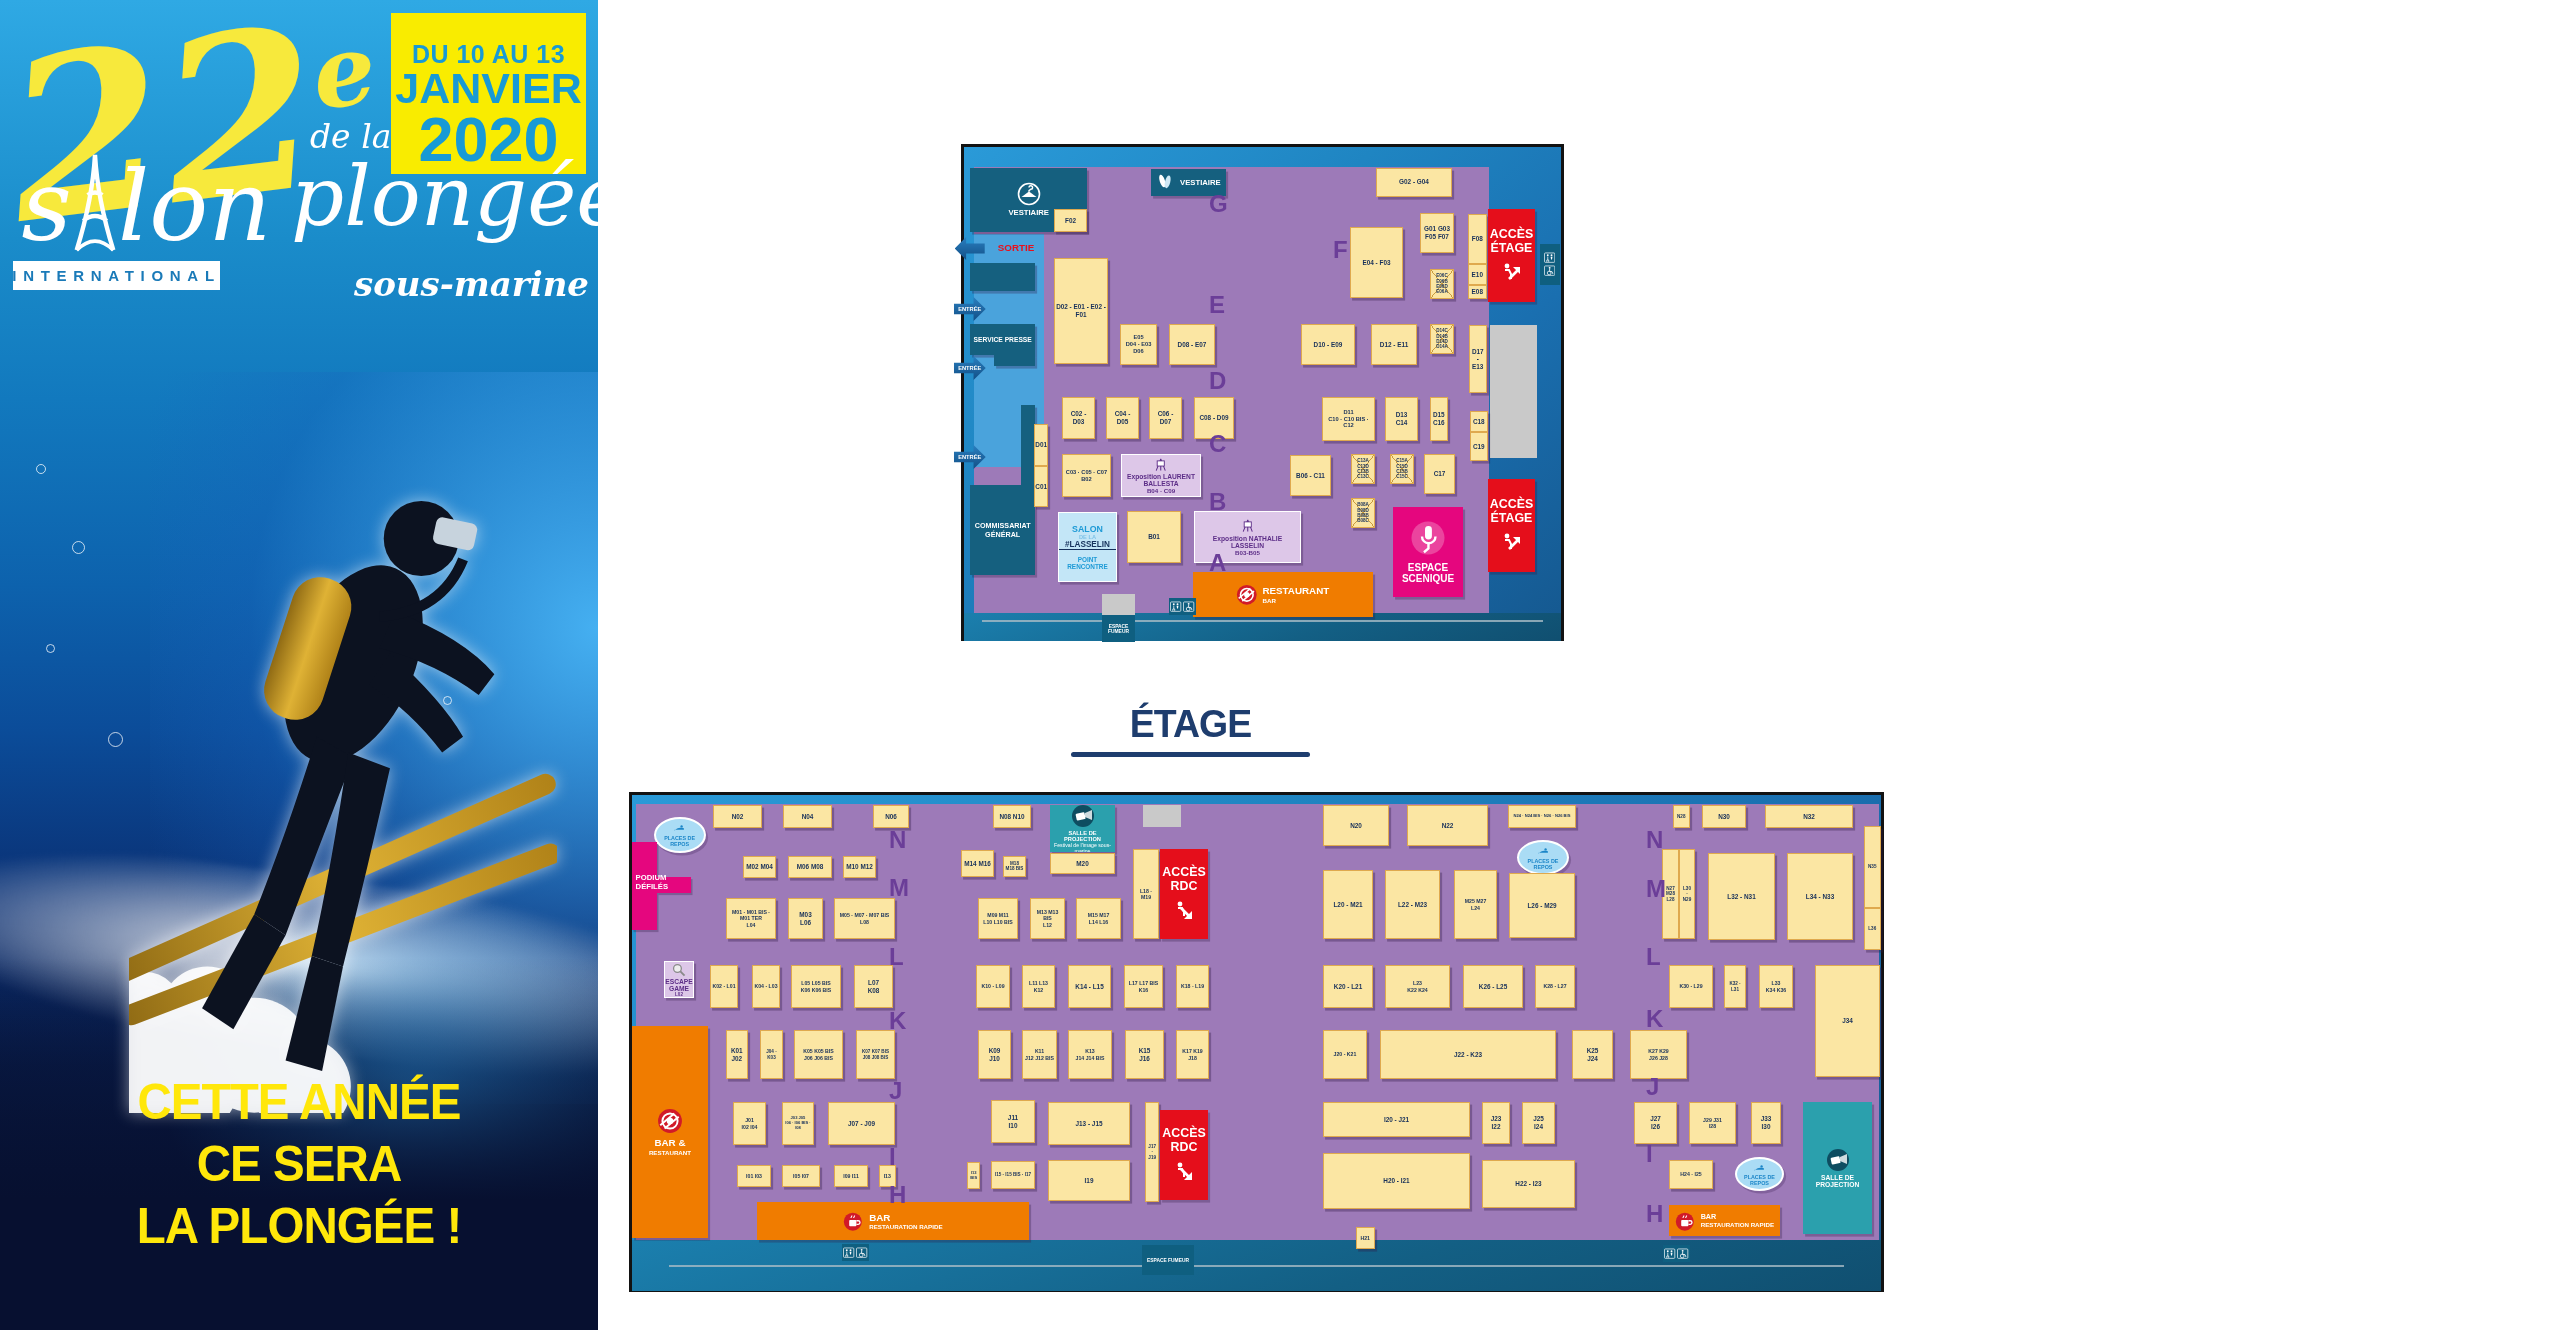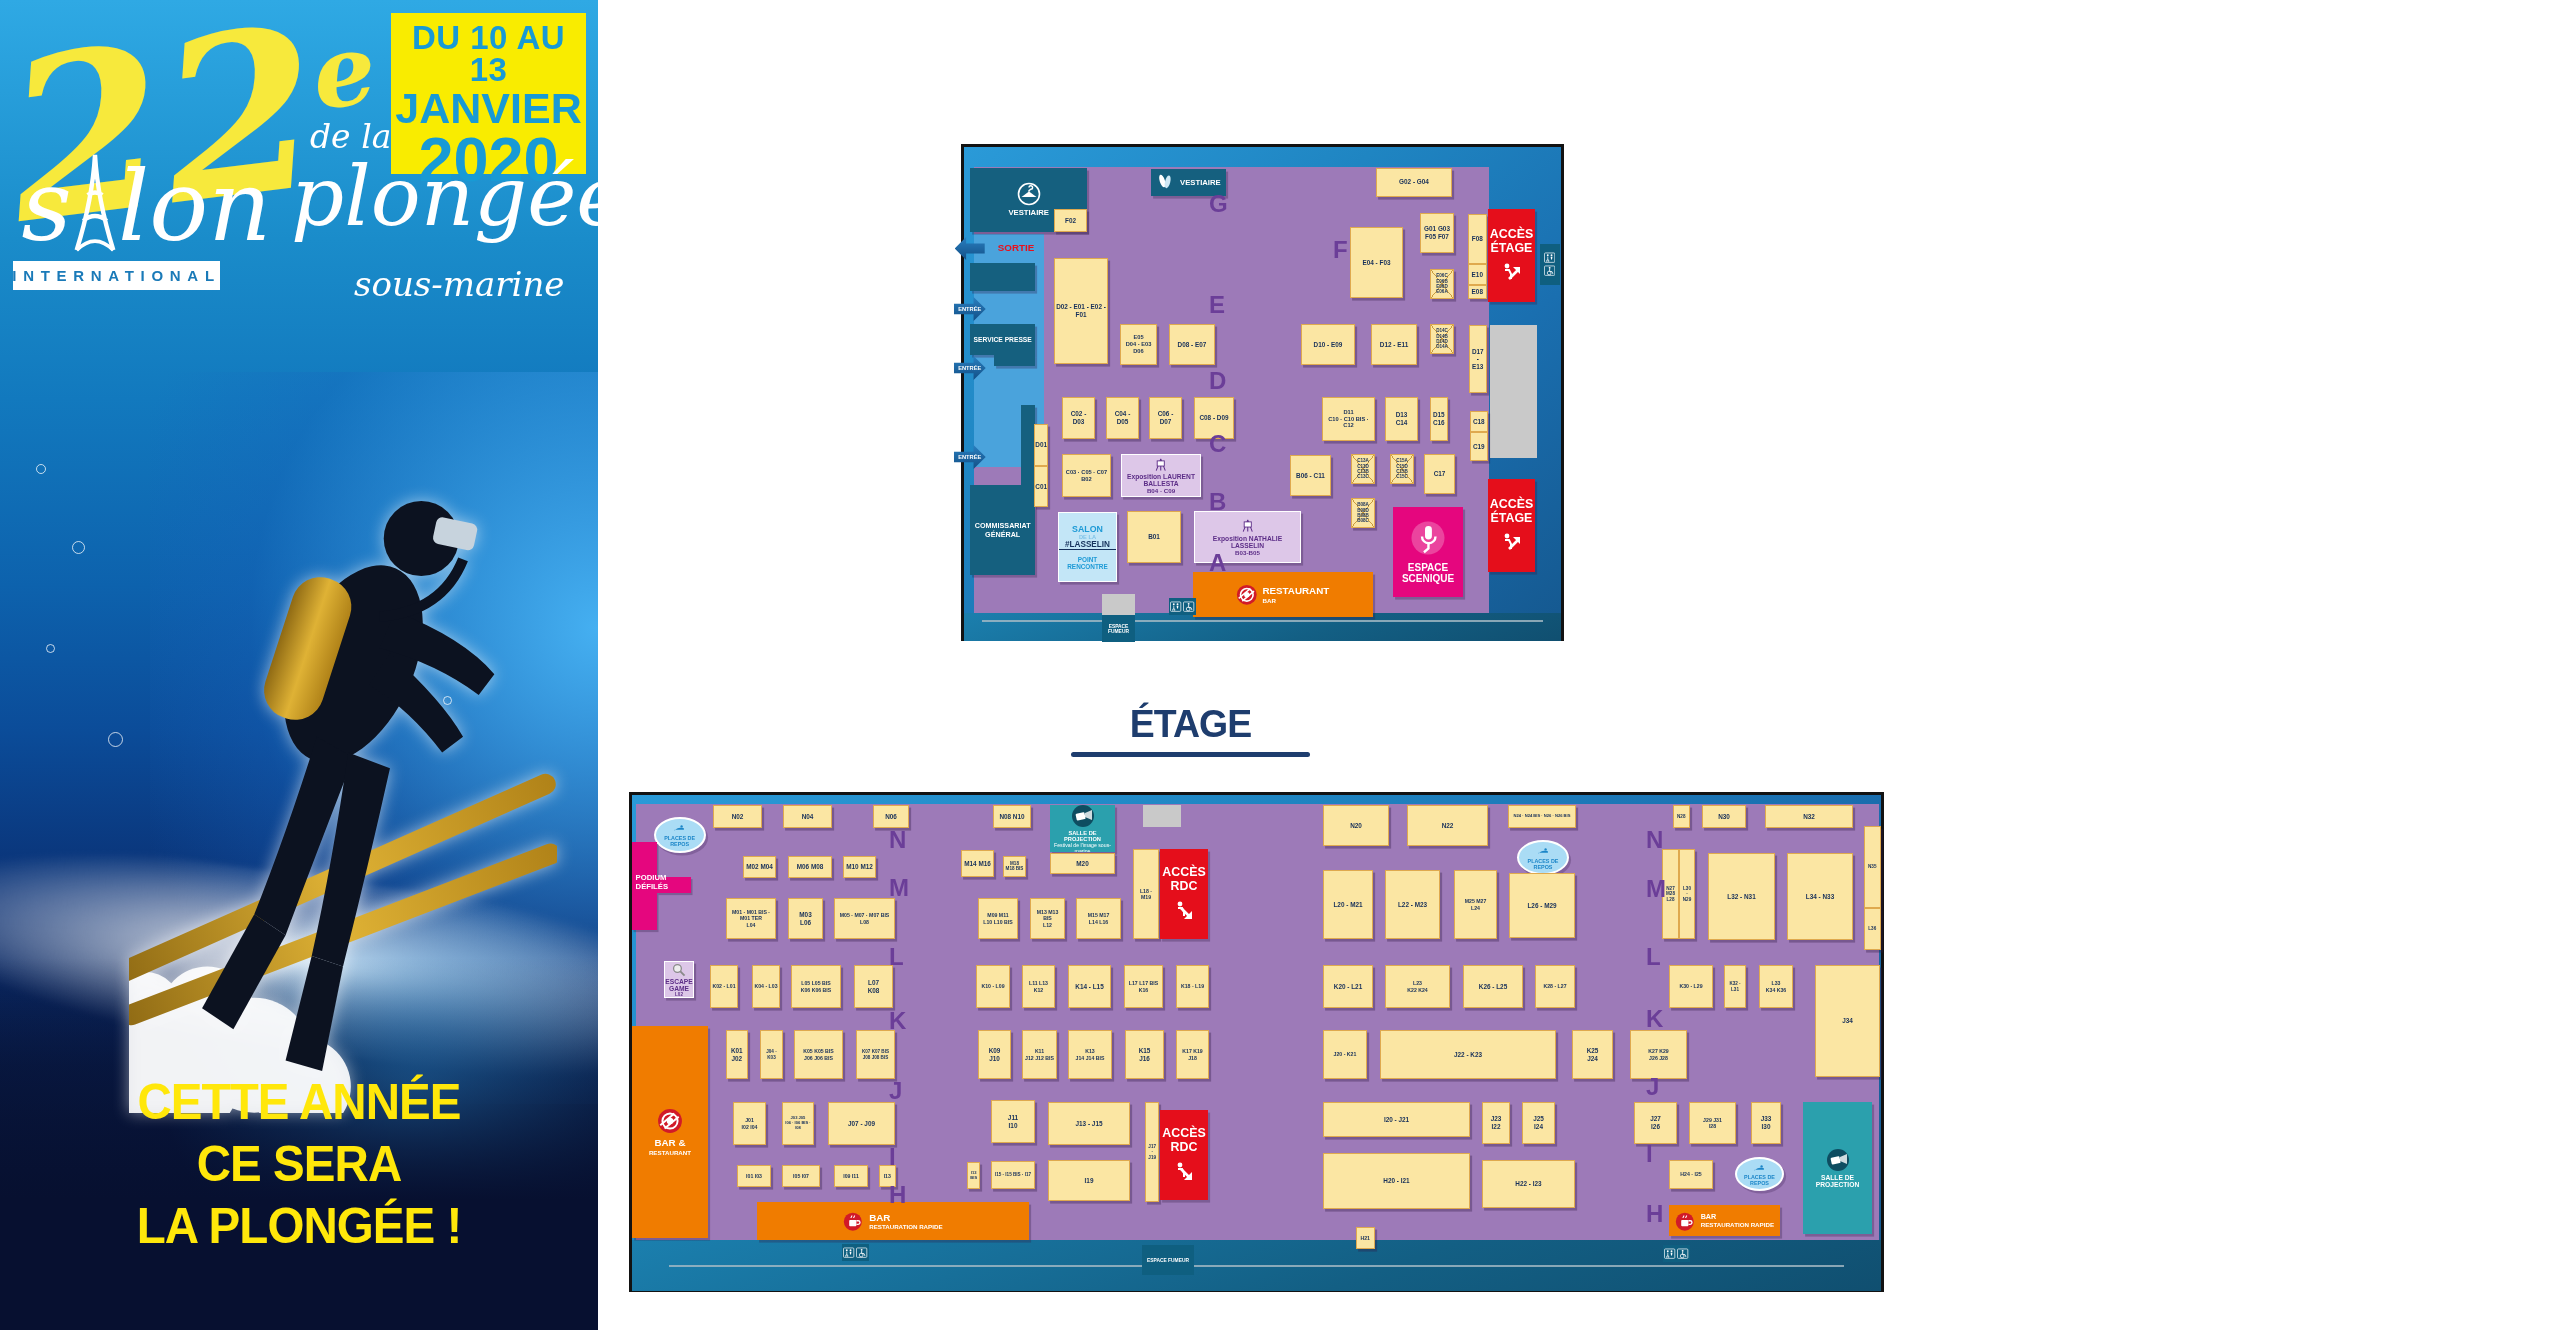--- a/index.html
+++ b/index.html
@@ -18,31 +18,31 @@
   .deep{position:absolute;bottom:0;left:0;width:100%;height:28%;
     background:linear-gradient(180deg,transparent,#071030 65%);}
   .bub{position:absolute;border:1.5px solid rgba(255,255,255,.75);border-radius:50%;}
   .diver{position:absolute;left:129px;top:392px;width:428px;height:721px;filter:drop-shadow(0 0 8.2px rgba(255,255,255,.55));}
 
   .b-edition{position:absolute;left:9.3px;top:27px;color:#f7e93c;font-family:"DejaVu Serif",serif;font-style:italic;font-weight:bold;
     font-size:222px;line-height:.85;transform:rotate(-7deg);}
   .b-edition sup{font-size:98px;vertical-align:super;}
   .b-date{position:absolute;left:391px;top:13.4px;width:195px;height:161px;background:#f9ec00;color:#189ad5;font-weight:800;
     display:flex;flex-direction:column;align-items:center;justify-content:center;text-align:center;line-height:.98;}
-  .b-date .d1{font-size:33px;letter-spacing:0.5px;margin-top:25px;}
+  .b-date .d1{font-size:25px;letter-spacing:0.5px;margin-top:25px;}
   .b-date .d2{font-size:43px;}
   .b-date .d3{font-size:63px;}
   .b-dela{position:absolute;left:310px;top:117px;color:#fff;font-family:"DejaVu Serif",serif;font-style:italic;font-size:33px;}
   .b-salon{position:absolute;left:21.6px;top:147px;color:#fff;font-family:"DejaVu Serif",serif;font-style:italic;font-size:98px;line-height:1;
     display:flex;align-items:flex-end;}
   .b-salon .tower{width:44px;height:111px;margin:0 1px -3.1px 1px;}
   .b-intl{position:absolute;left:13px;top:261px;width:207px;height:29px;background:#fff;color:#1a7ab8;font-weight:bold;font-size:15px;
     letter-spacing:6.7px;display:flex;align-items:center;justify-content:center;}
   .b-plongee{position:absolute;left:291px;top:155px;color:#fff;font-family:"DejaVu Serif",serif;font-style:italic;font-size:83px;line-height:1;}
-  .b-sousmarine{position:absolute;left:354px;top:264px;color:#fff;font-family:"DejaVu Serif",serif;font-style:italic;font-size:34px;}
+  .b-sousmarine{position:absolute;left:354px;top:264px;color:#fff;font-family:"DejaVu Serif",serif;font-style:italic;font-size:34px;font-weight:bold;}
   .b-tagline{position:absolute;left:0;top:1071px;width:100%;text-align:center;color:#ffe70a;font-weight:800;
     font-size:50px;line-height:1.24;letter-spacing:-1px;transform:scaleX(.95);}
 
   
   .map-title{position:absolute;color:#1e3d6e;text-align:center;font-weight:800;}
   .map-title .rule{height:4.6px;background:#1e3d6e;border-radius:2.6px;}
   .map-title .ttl{font-size:39px;letter-spacing:-1px;padding:5.2px 0 6.2px;transform:scaleX(.96);white-space:nowrap;}
   #title-rdc{left:1091px;top:33px;width:237px;}
   #title-etage{left:1071px;top:702px;width:239px;}
   #title-etage .ttl{padding-top:0;}

